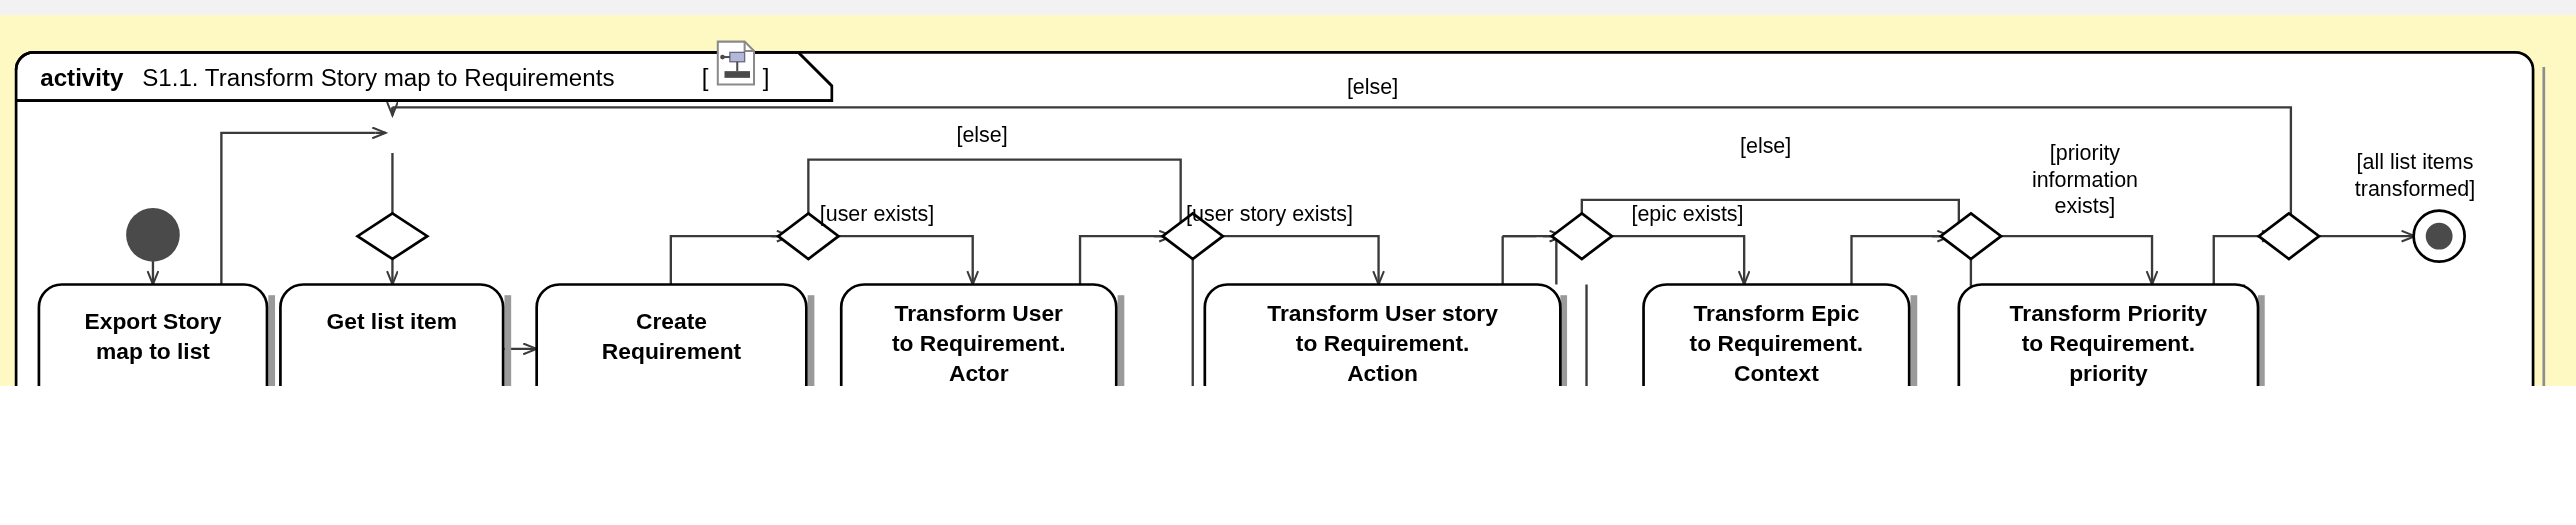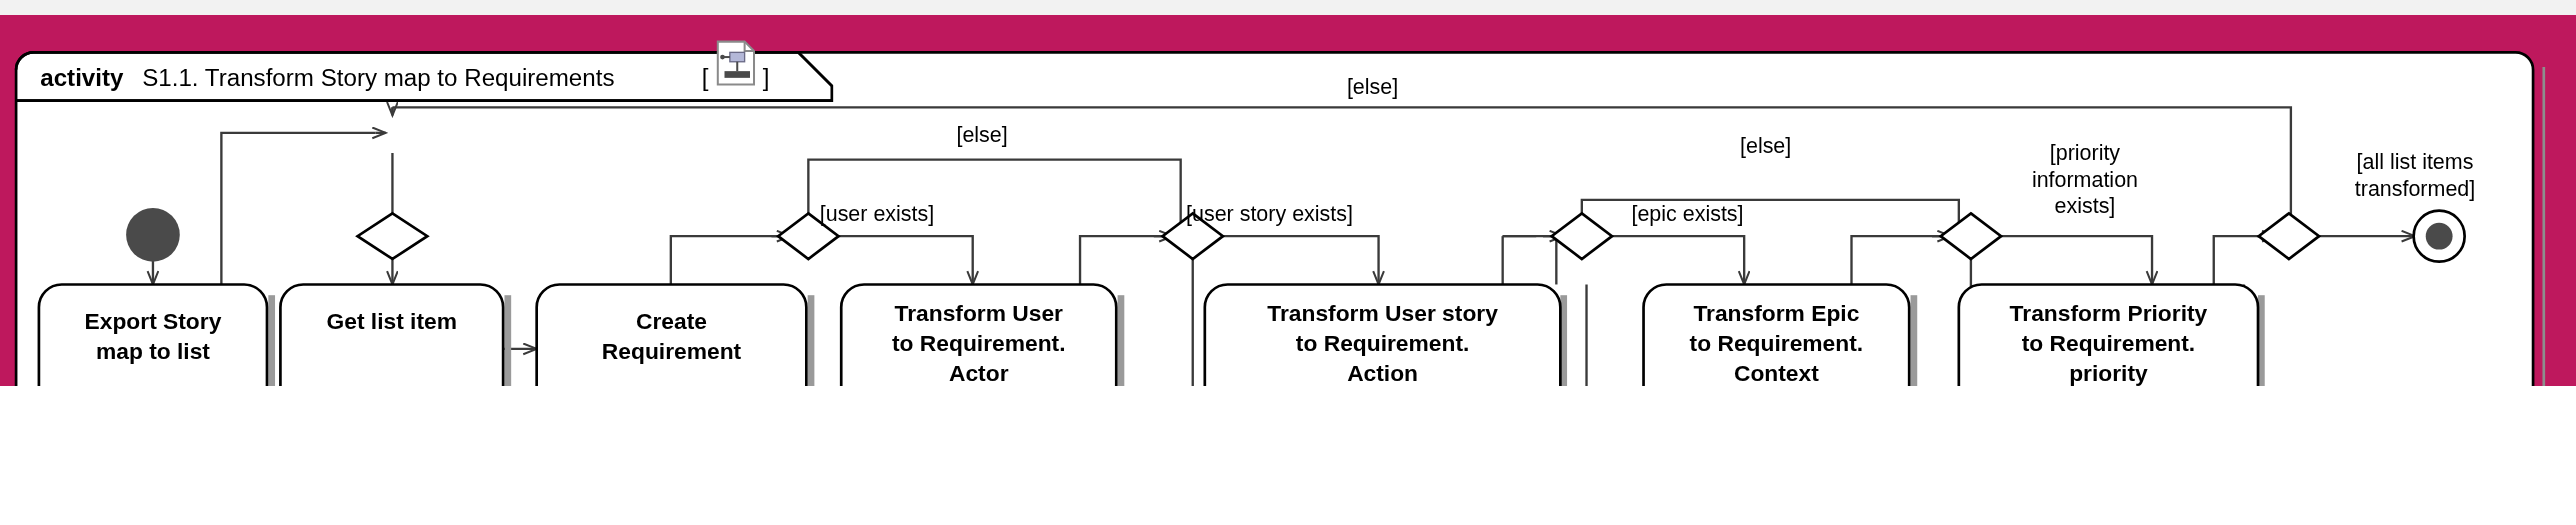--- a/index.html
+++ b/index.html
@@ -1,17 +1,17 @@
 <!DOCTYPE html>
 <html style="font-size:10.7px"><head>
 <meta charset="utf-8">
 <style>
   html,body{margin:0;padding:0;background:#ffffff;}
   body{font-family:"Liberation Sans", sans-serif;}
-  #stage{position:relative;width:2576px;height:386px;background:#be185d;overflow:hidden;}
+  #stage{position:relative;width:2576px;height:386px;background:#fef9c3;overflow:hidden;}
   #bg-strip{position:absolute;left:0;top:0;width:2576px;height:14.8px;background:#f2f2f2;}
   svg{position:absolute;left:0;top:0;}
   .frame-line{fill:none;stroke:#000000;stroke-width:4;}
   .frame-shadow{fill:none;stroke:#8d8d8d;stroke-width:4;}
   .act-box{fill:#ffffff;stroke:#000000;stroke-width:4;}
   .act-shadow{fill:#9a9a9a;stroke:none;}
   .edge{fill:none;stroke:#3a3a3a;stroke-width:3.5;}
   .diamond{fill:#ffffff;stroke:#000000;stroke-width:4;}
   .node-fill{fill:#4a4a4a;stroke:none;}
   .node-ring{fill:#ffffff;stroke:#000000;stroke-width:4;}

